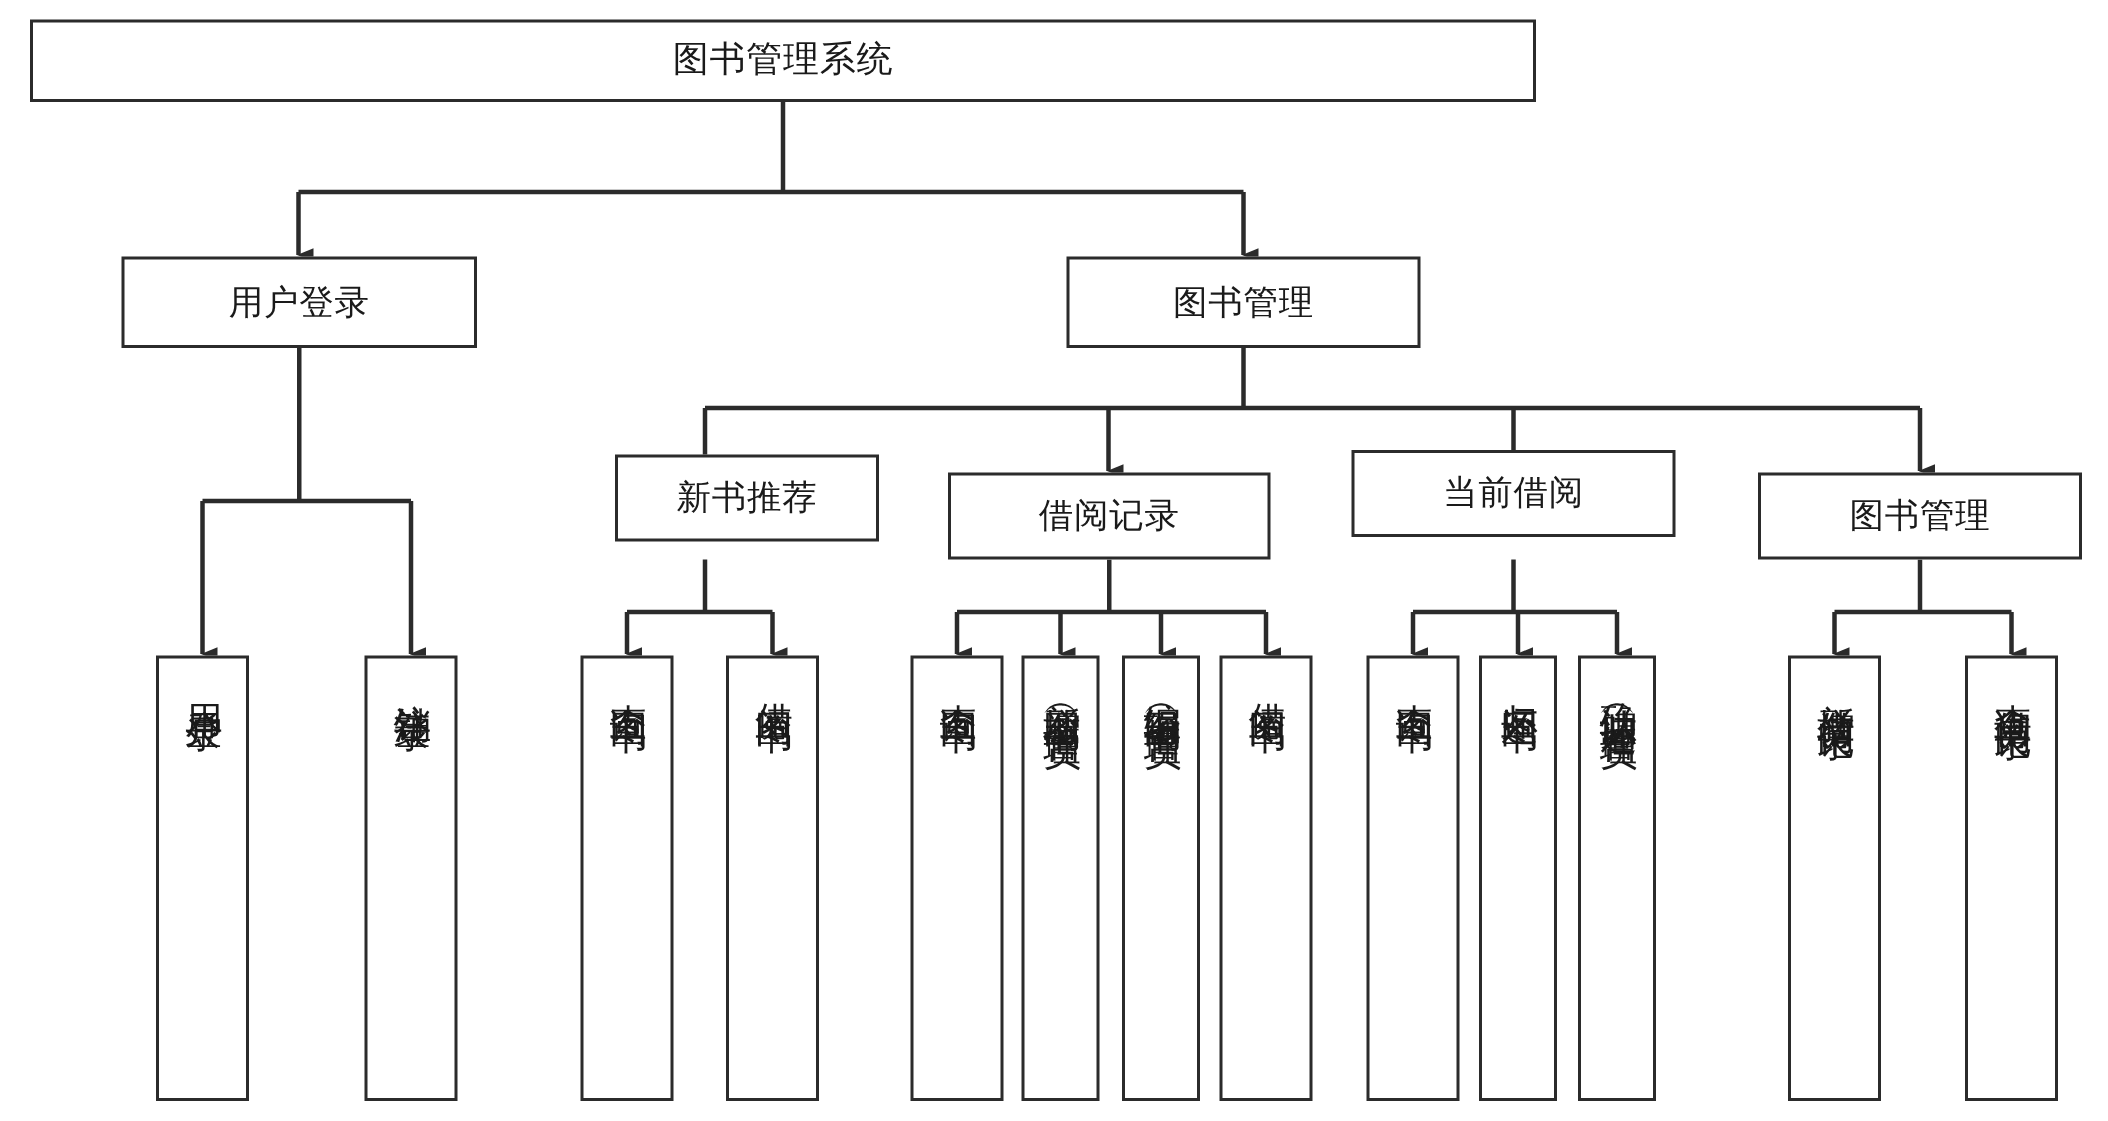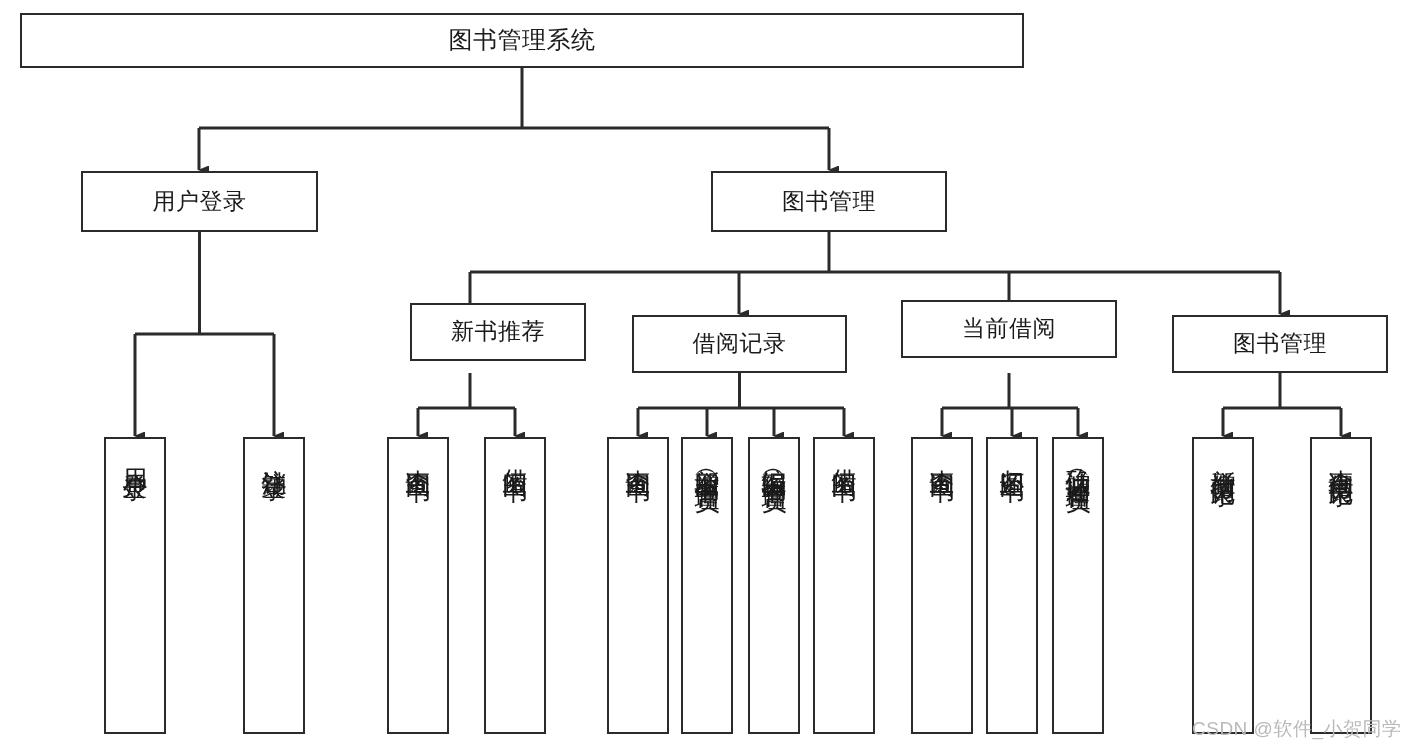--- a/index.html
+++ b/index.html
@@ -181,14 +181,13 @@
         <span class="node-label">确认归还（管理员）</span>
       </div>
       <div class="node vertical" style="left: 1192px; top: 437px; width: 62px; height: 297px;">
         <span class="node-label">新增借阅记录</span>
       </div>
       <div class="node vertical" style="left: 1310px; top: 437px; width: 62px; height: 297px;">
         <span class="node-label">查询借阅记录</span>
       </div>
     </div>
 
-  <div id="watermark">CSDN @软件_小贺同学</div>
 </div>
 
 </body></html>

